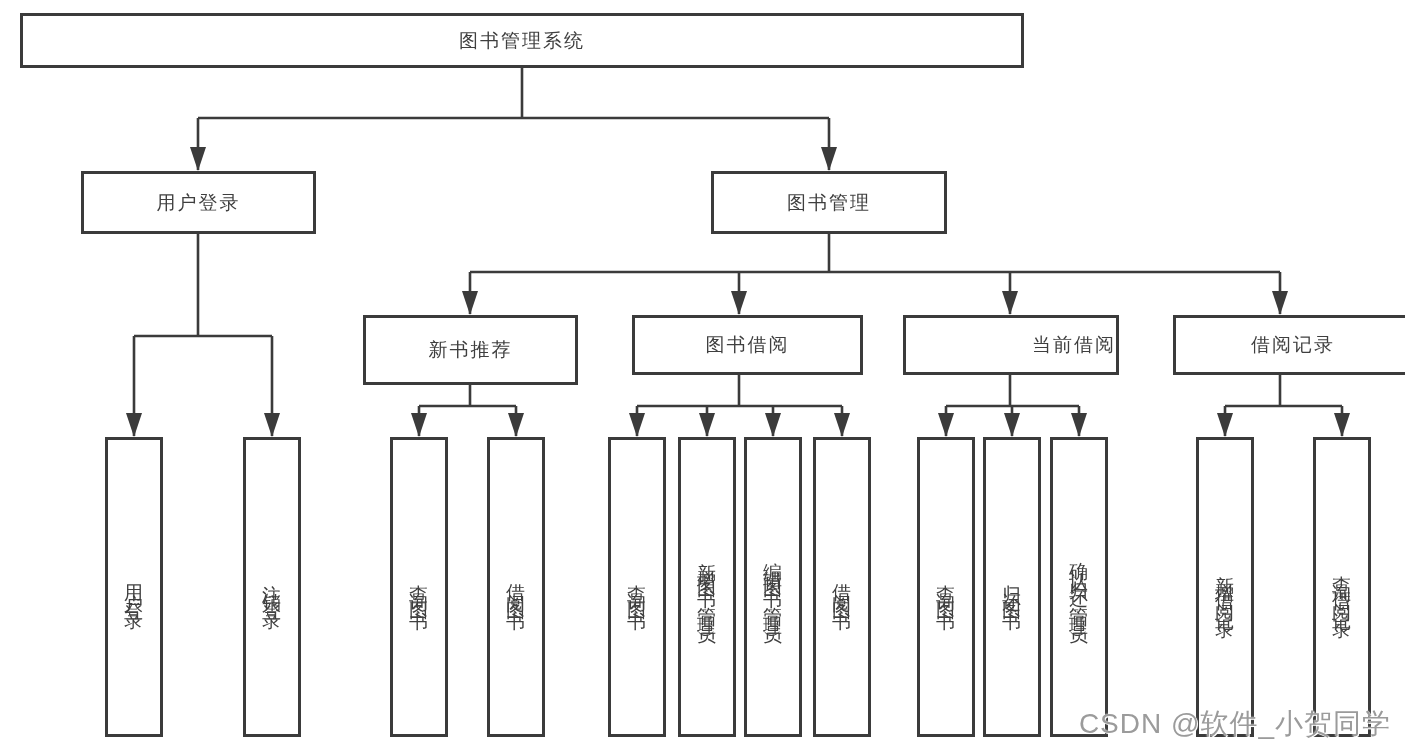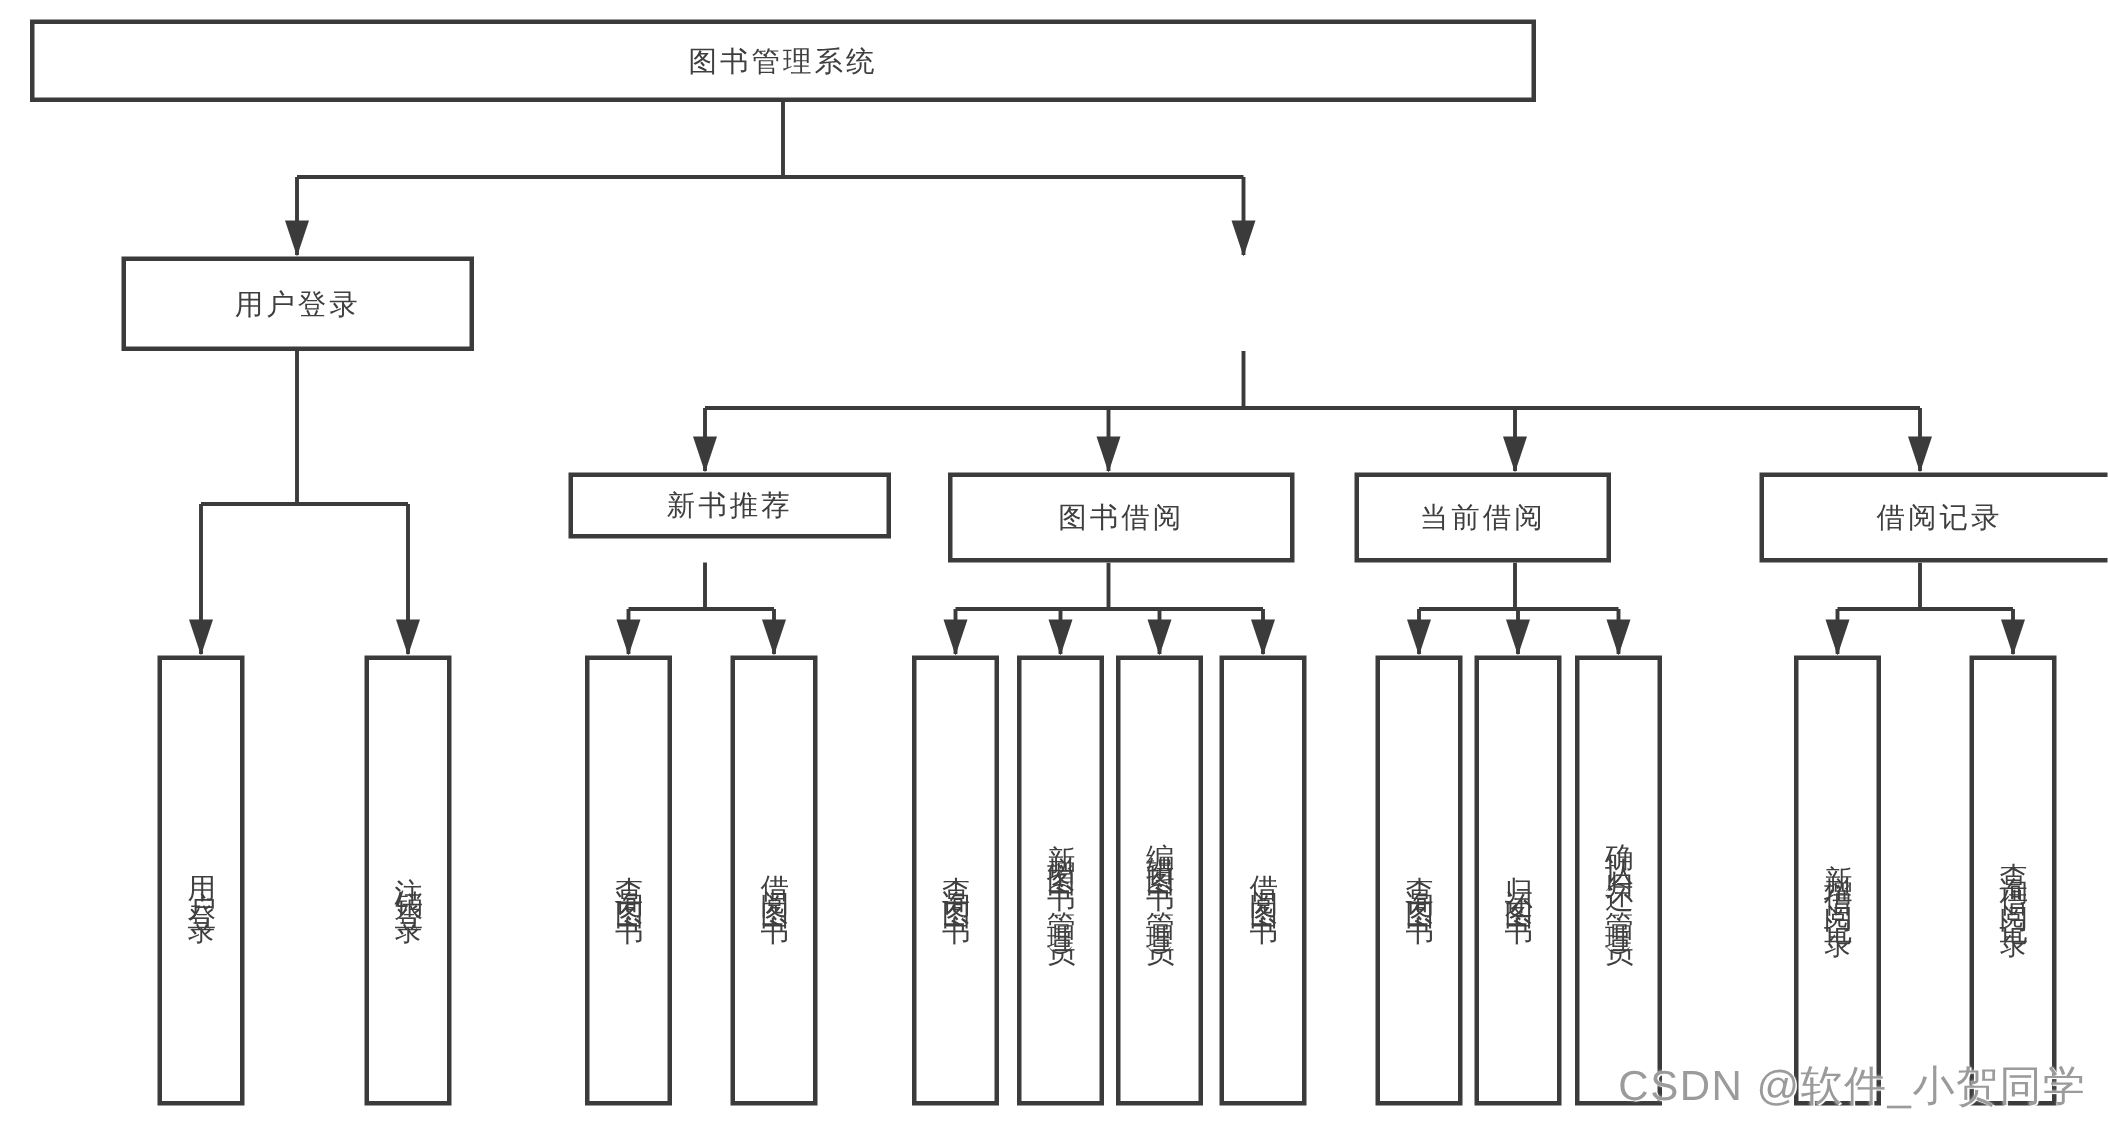--- a/index.html
+++ b/index.html
@@ -134,28 +134,31 @@
     <polygon class="ahead" points="1334,413 1350,413 1342,437"></polygon>
   </svg>
 
   <div class="hbox" style="left:20px; top:13px; width:1004px; height:55px;">
     <span>图书管理系统</span>
   </div>
 
   <div class="hbox" style="left:81px; top:171px; width:235px; height:63px;">
     <span>用户登录</span>
   </div>
-
-  <div class="hbox" style="left:379px; top:315px; width:215px; height:44px;">
+  <div class="hbox" style="left:711px; top:171px; width:236px; height:63px;">
+    <span>图书管理</span>
+  </div>
+
+  <div class="hbox" style="left:363px; top:315px; width:215px; height:70px;">
     <span>新书推荐</span>
   </div>
   <div class="hbox" style="left:632px; top:315px; width:231px; height:60px;">
     <span>图书借阅</span>
   </div>
-  <div class="hbox" style="left:903px; top:315px; width:171px; height:60px;">
+  <div class="hbox" style="left:903px; top:315px; width:216px; height:60px;justify-content:flex-end;">
     <span>当前借阅</span>
   </div>
   <div class="hbox" style="left:1173px; top:315px; width:240px; height:60px;">
     <span>借阅记录</span>
   </div>
 
   <div class="vbox" style="left:105px;">
     <span class="vtext">用户登录</span>
   </div>
   <div class="vbox" style="left:243px;">

